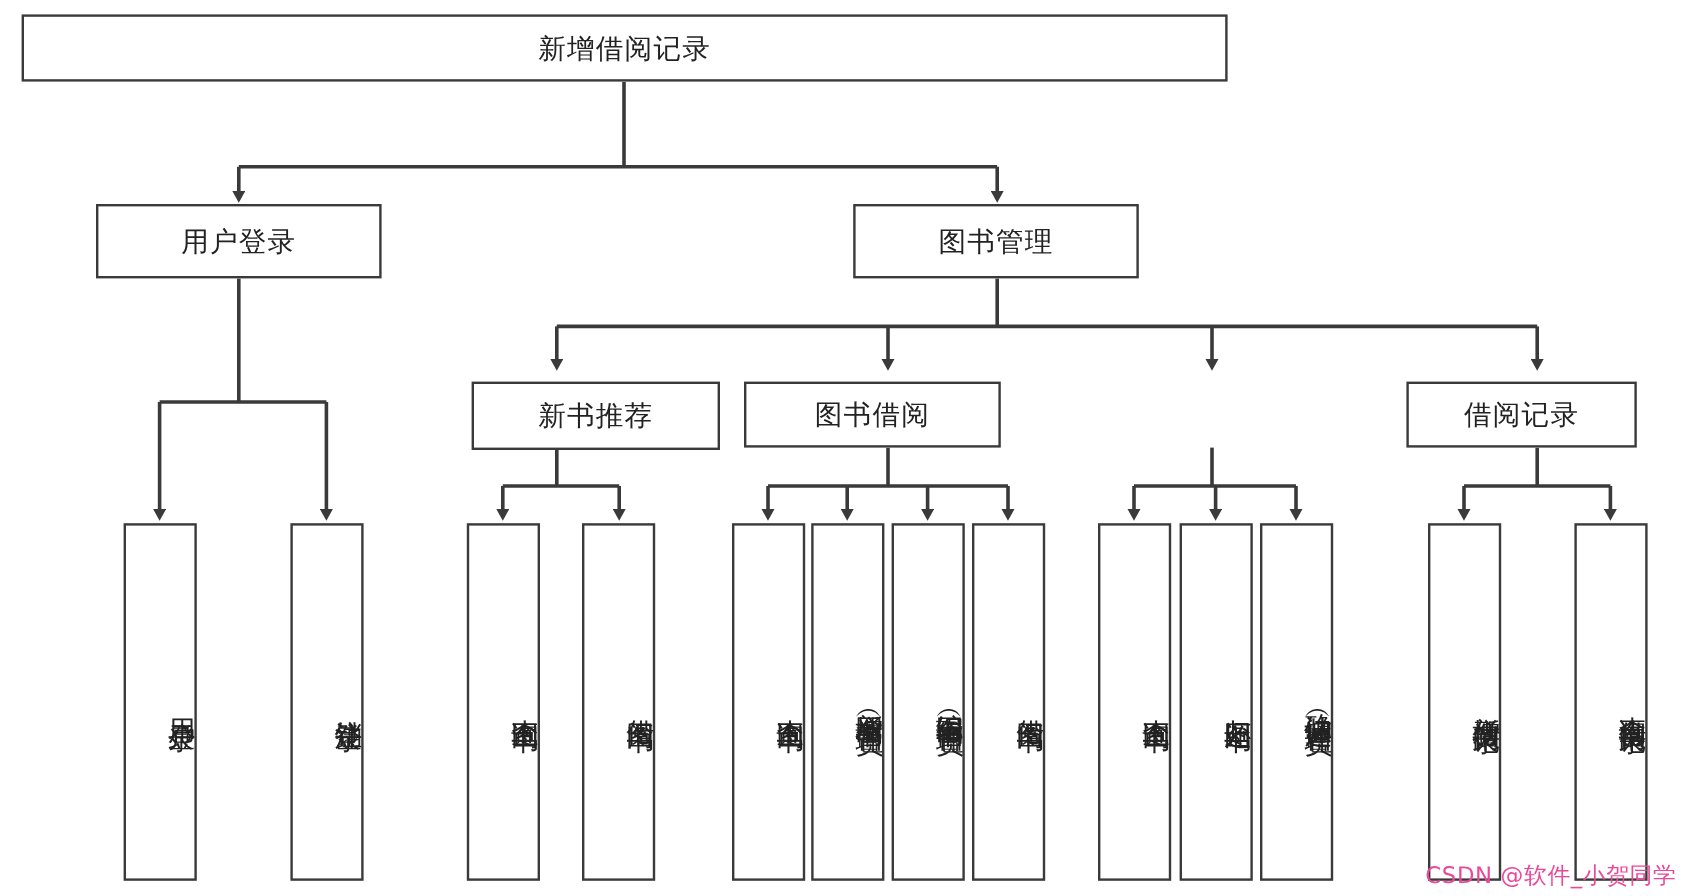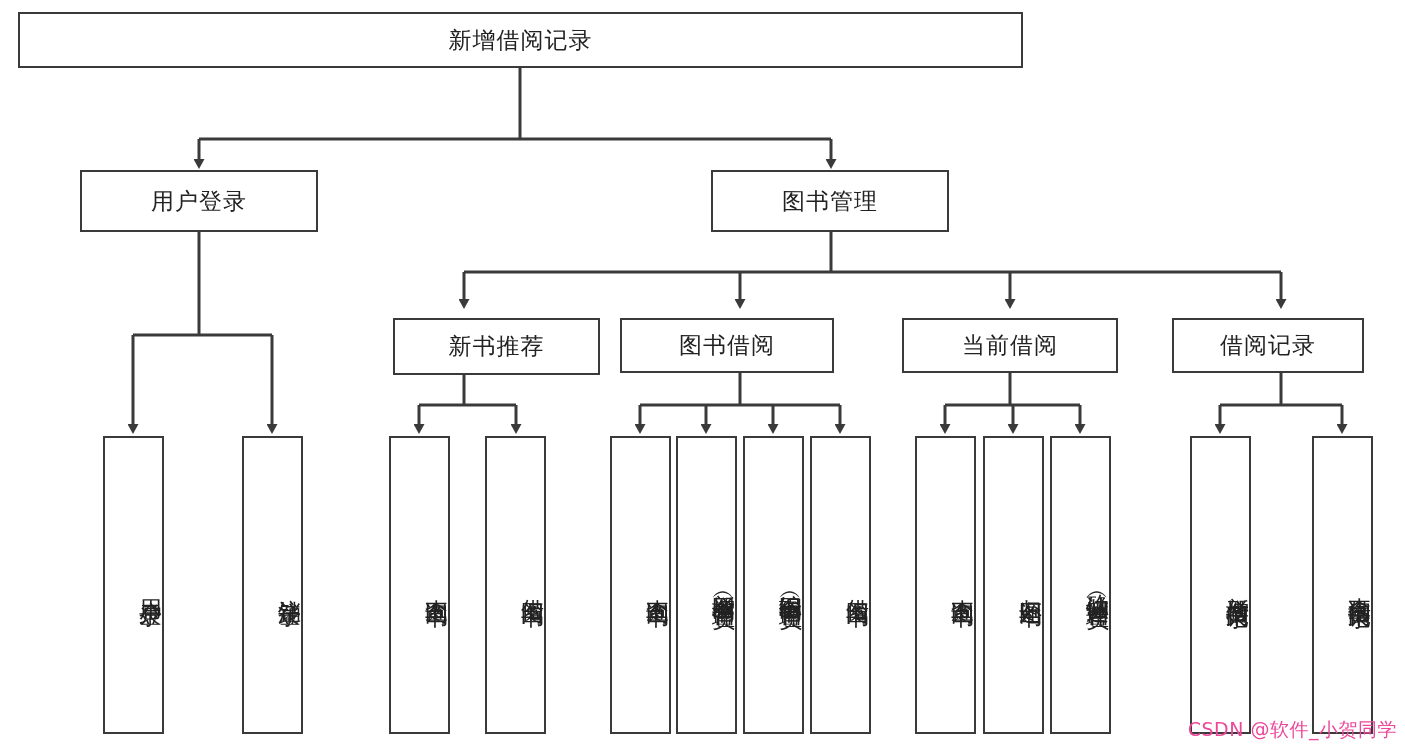--- a/index.html
+++ b/index.html
@@ -130,23 +130,20 @@
   <div class="node horizontal" style="left:711px; top:170px; width:238px; height:62px;">
     <span>图书管理</span>
   </div>
 
   <div class="node horizontal" style="left:361px; top:318px; width:207px; height:57px;margin-left:32px;">
     <span>新书推荐</span>
   </div>
   <div class="node horizontal" style="left:620px; top:318px; width:214px; height:55px;">
     <span>图书借阅</span>
   </div>
-  <div class="node horizontal" style="left:902px; top:318px; width:216px; height:55px;">
-    <span>当前借阅</span>
-  </div>
   <div class="node horizontal" style="left:1172px; top:318px; width:192px; height:55px;">
     <span>借阅记录</span>
   </div>
 
   <div class="node vertical" style="left:103px; top:436px; width:61px; height:298px;">
     <span class="vlabel">用户登录</span>
   </div>
   <div class="node vertical" style="left:242px; top:436px; width:61px; height:298px;">
     <span class="vlabel">注销登录</span>
   </div>

